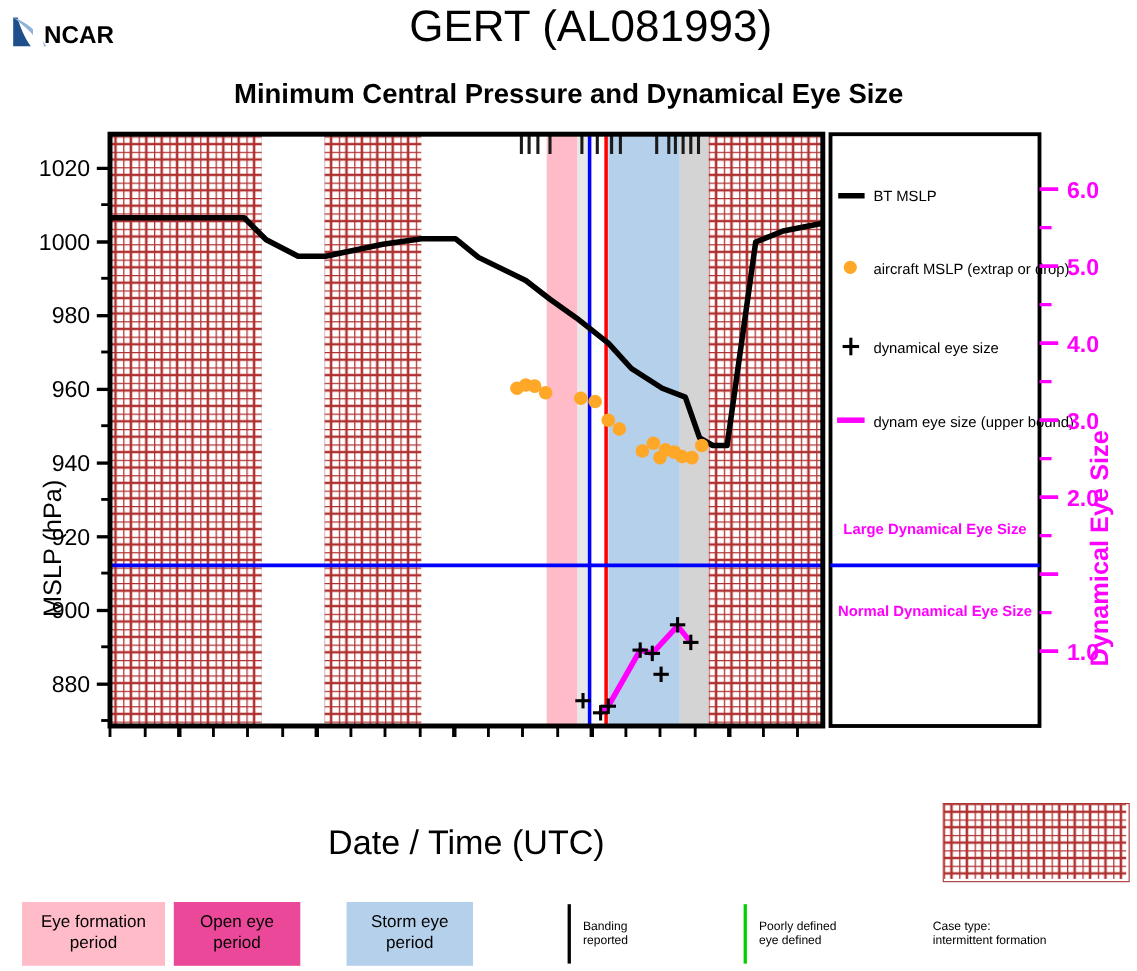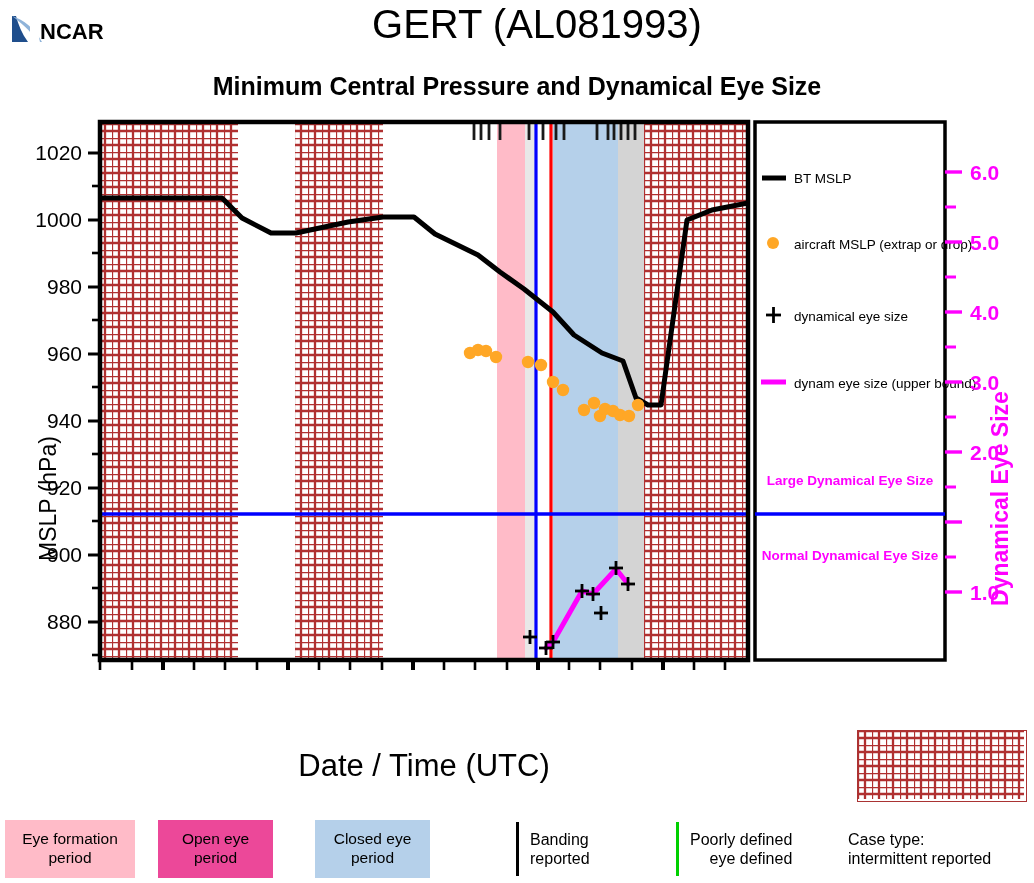--- a/index.html
+++ b/index.html
@@ -34,21 +34,21 @@
     background:#fff;border:1px solid #000;
     display:flex;align-items:center;justify-content:center;text-align:center;
     font-size:15.5px;line-height:1.15;}
 
   
   #bottom-legend{position:absolute;left:0;top:820px;width:1034px;height:58px;}
   .lg-swatch{position:absolute;top:0;height:58px;display:flex;align-items:center;
     justify-content:center;text-align:center;font-size:15.5px;line-height:1.2;}
   .lg-bar{position:absolute;top:2px;width:3px;height:54px;}
   .lg-text{position:absolute;top:0;height:58px;display:flex;align-items:center;
-    text-align:left;font-size:16px;line-height:1.2;}
+    text-align:left;font-size:11px;line-height:1.2;}
 
   .tick-lbl{font-size:21px;font-family:"Liberation Sans", sans-serif;}
   .tick-lbl-m{font-size:21px;fill:#ff00ff;font-family:"Liberation Sans", sans-serif;font-weight:bold;}
   .leg-lbl{font-size:13.5px;font-family:"Liberation Sans", sans-serif;}
   .leg-lbl-m{font-size:13.5px;fill:#ff00ff;font-family:"Liberation Sans", sans-serif;font-weight:bold;}
   .xt-lbl{font-size:21px;font-family:"Liberation Sans", sans-serif;}
 </style>
 </head>
 <body>
 
@@ -309,56 +309,56 @@
         <rect width="14" height="14" fill="#fff"></rect>
         <path d="M0,0 L14,0 M0,7 L14,7" stroke="#b03030" stroke-width="2.3"></path>
         <path d="M0,0 L0,14 M7,0 L7,14" stroke="#b03030" stroke-width="2.3"></path>
       </pattern>
     </defs>
   </svg>
 </div>
 
 <div id="bottom-legend">
 
-  <div class="lg-swatch" style="left:5px;width:130px;background:#ffbbc8;">
+  <div class="lg-swatch" style="left:20px;width:130px;background:#ffbbc8;">
     <span>
       <span>Eye formation</span><br>
       <span>period</span>
     </span>
   </div>
 
   <div class="lg-swatch" style="left:158px;width:115px;background:#ec4899;">
     <span>
       <span>Open eye</span><br>
       <span>period</span>
     </span>
   </div>
 
   <div class="lg-swatch" style="left:315px;width:115px;background:#b5d0ea;">
     <span>
-      <span>Closed eye</span><br>
+      <span>Storm eye</span><br>
       <span>period</span>
     </span>
   </div>
 
   <div class="lg-bar" style="left:516px;background:#000000;"></div>
   <div class="lg-text" style="left:530px;width:150px;">
     <span>
       <span>Banding</span><br>
       <span>reported</span>
     </span>
   </div>
 
   <div class="lg-bar" style="left:676px;background:#00d000;"></div>
-  <div class="lg-text" style="left:690px;width:170px;text-align:right;">
+  <div class="lg-text" style="left:690px;width:170px;">
     <span>
       <span>Poorly defined</span><br>
       <span>eye defined</span>
     </span>
   </div>
 
   <div class="lg-text" style="left:848px;width:190px;">
     <span>
       <span>Case type:</span><br>
-      <span>intermittent reported</span>
+      <span>intermittent formation</span>
     </span>
   </div>
 </div>
 
 </body></html>

